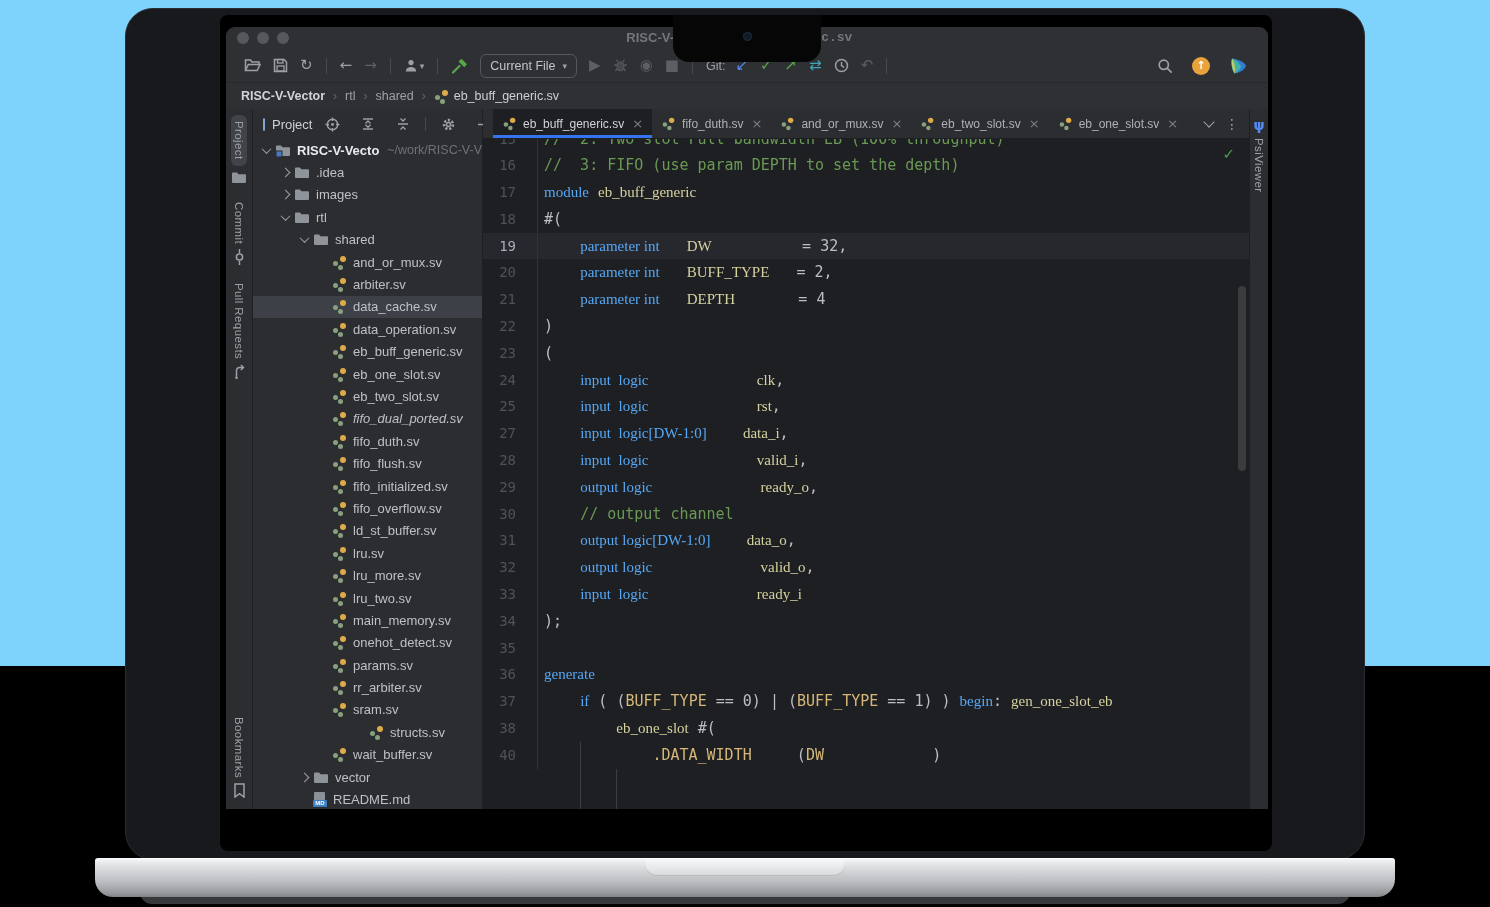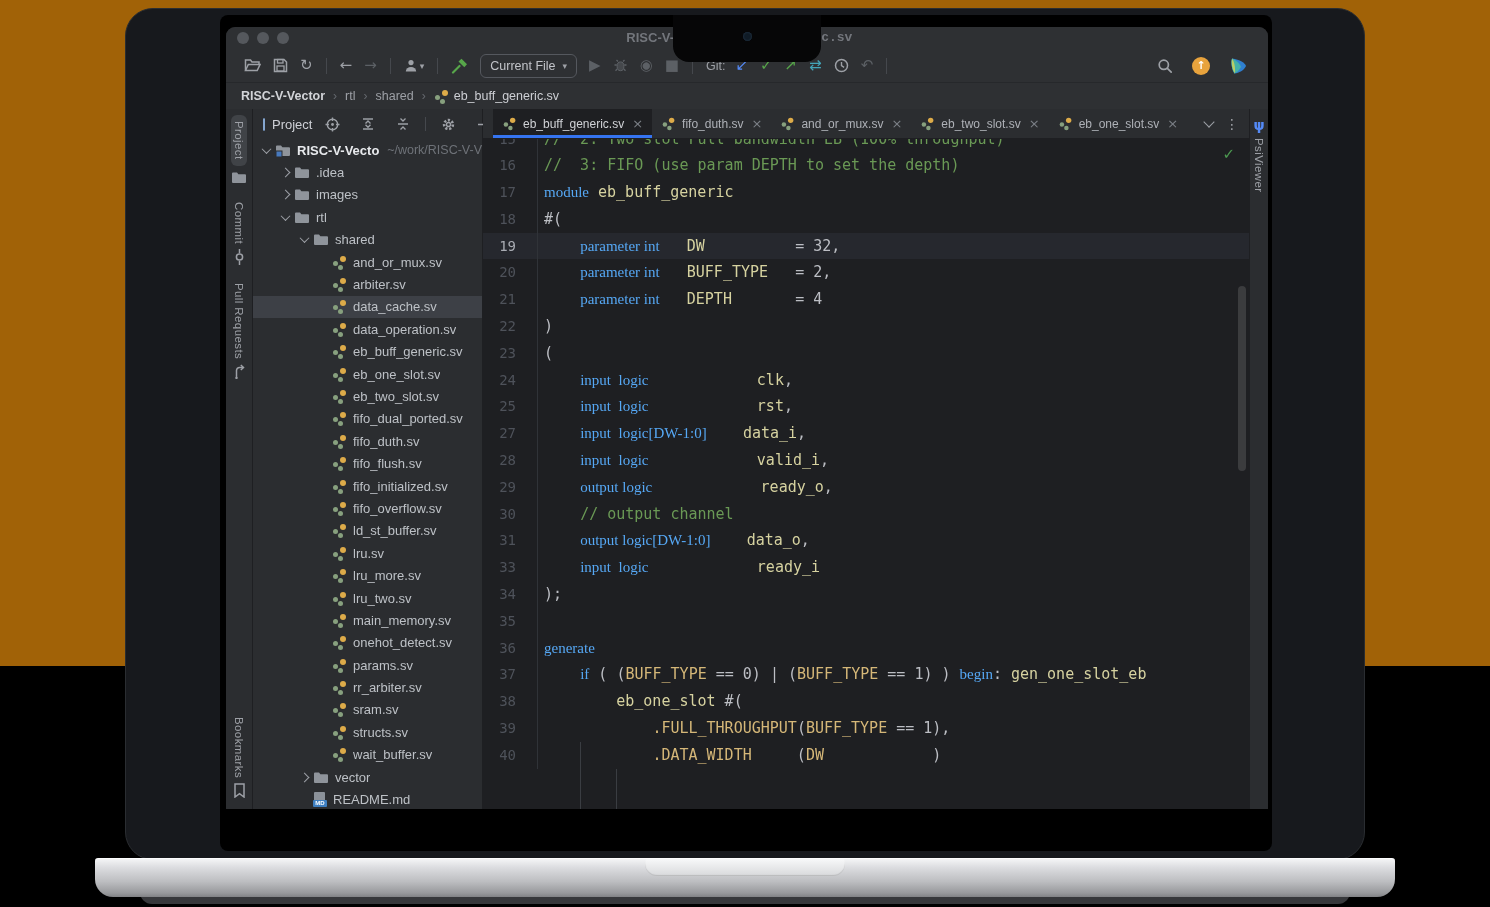--- a/index.html
+++ b/index.html
@@ -1,17 +1,17 @@
 <!DOCTYPE html>
 <html><head>
 <meta charset="utf-8">
 <style>
   html,body{margin:0;padding:0;background:#000;width:1490px;height:907px;overflow:hidden;
     font-family:"Liberation Sans",sans-serif;-webkit-font-smoothing:antialiased;}
-  .stage{position:relative;width:1490px;height:666px;background:#a16207;}
+  .stage{position:relative;width:1490px;height:666px;background:#7dd3fc;}
 
   
   .lid{position:absolute;left:125px;top:8px;width:1240px;height:852px;background:#17191d;
     border:1px solid #2a2d31;border-radius:28px;box-sizing:border-box;}
   .bezel{position:absolute;left:94px;top:6px;width:1052px;height:836px;background:#000;border-radius:8px;}
   .notch{position:absolute;left:547px;top:6px;width:148px;height:47px;background:#060607;border-radius:0 0 16px 16px;z-index:60;}
   .cam{position:absolute;left:50%;top:17px;width:9px;height:9px;margin-left:-4px;border-radius:50%;
     background:#101b26;box-shadow:inset 0 0 2px #2c4257;}
   .deck{position:absolute;left:95px;top:858px;width:1300px;height:39px;border-radius:3px 3px 18px 18px;
     background:linear-gradient(#f4f5f6 0%,#dcdde0 22%,#bcbdc0 60%,#97989b 90%,#818285 100%);
@@ -104,21 +104,21 @@
     transform:rotate(45deg);margin-top:-3px;cursor:pointer;}
   .kebab{font-family:"DejaVu Sans",sans-serif;font-size:14px;cursor:pointer;}
 
   .code-wrap{position:relative;flex:1;overflow:hidden;font-family:"DejaVu Sans Mono",monospace;font-size:15px;}
   .lines{margin-top:-13.5px;}
   .crow{height:26.8px;line-height:26.8px;display:flex;white-space:pre;}
   .crow.cur{background:#26282e;}
   .ln{flex:none;width:54px;padding-right:21px;box-sizing:border-box;text-align:right;color:#4e525a;font-size:14px;}
   .crow.cur .ln{color:#a9acb3;}
   .lc{flex:1;border-left:1px solid #303338;padding-left:6px;color:#bcbec4;overflow:hidden;}
-  .tk-k{color:#56a8f5;font-family:Liberation Serif, serif;} .tk-c{color:#6a9955;} .tk-n{color:#d5b778;} .tk-d{color:#d6d2a0;} .tk-p{color:#bcbec4;}
+  .tk-k{color:#56a8f5;font-family:Liberation Serif, serif;} .tk-c{color:#6a9955;} .tk-n{color:#d5b778;} .tk-d{color:#d6d2a0;font-family:Liberation Serif, serif;} .tk-p{color:#bcbec4;}
   .guide{position:absolute;width:1px;background:#3a3d42;}
   .check{position:absolute;right:14px;top:6px;color:#4d9b51;font-family:"DejaVu Sans",sans-serif;font-size:15px;font-weight:bold;}
   .sbthumb{position:absolute;right:3px;top:147px;width:8px;height:185px;border-radius:4px;background:rgba(255,255,255,.13);cursor:pointer;}
 </style>
 </head>
 <body>
 
 <div class="stage">
   <div class="deck-shadow"></div>
   <div class="deck">
@@ -427,21 +427,21 @@
               </div>
               <div class="trow" style="padding-left: 62px;">
                 <span class="chev-slot"></span>
                 <span class="svdots">
                   <i class="d1"></i>
                   <i class="d2"></i>
                   <i class="d3"></i>
                 </span>
                 <span class="lbl">eb_two_slot.sv</span>
               </div>
-              <div class="trow" style="padding-left: 62px;">
+              <div class="trow" style="padding-left: 62px; font-style: italic;">
                 <span class="chev-slot"></span>
                 <span class="svdots">
                   <i class="d1"></i>
                   <i class="d2"></i>
                   <i class="d3"></i>
                 </span>
                 <span class="lbl">fifo_dual_ported.sv</span>
               </div>
               <div class="trow" style="padding-left: 62px;">
                 <span class="chev-slot"></span>
@@ -553,21 +553,21 @@
               </div>
               <div class="trow" style="padding-left: 62px;">
                 <span class="chev-slot"></span>
                 <span class="svdots">
                   <i class="d1"></i>
                   <i class="d2"></i>
                   <i class="d3"></i>
                 </span>
                 <span class="lbl">sram.sv</span>
               </div>
-              <div class="trow" style="padding-left: 62px;">
+              <div class="trow" style="padding-left: 62px; justify-content: center;">
                 <span class="chev-slot"></span>
                 <span class="svdots">
                   <i class="d1"></i>
                   <i class="d2"></i>
                   <i class="d3"></i>
                 </span>
                 <span class="lbl">structs.sv</span>
               </div>
               <div class="trow" style="padding-left: 62px;">
                 <span class="chev-slot"></span>
@@ -663,27 +663,27 @@
                 <div class="crow"><span class="ln">21</span><span class="lc"><span class="tk-p">    </span><span class="tk-k">parameter int</span><span class="tk-p">   </span><span class="tk-d">DEPTH</span><span class="tk-p">       = 4</span></span></div>
                 <div class="crow"><span class="ln">22</span><span class="lc"><span class="tk-p">)</span></span></div>
                 <div class="crow"><span class="ln">23</span><span class="lc"><span class="tk-p">(</span></span></div>
                 <div class="crow"><span class="ln">24</span><span class="lc"><span class="tk-p">    </span><span class="tk-k">input  logic</span><span class="tk-p">            </span><span class="tk-d">clk</span><span class="tk-p">,</span></span></div>
                 <div class="crow"><span class="ln">25</span><span class="lc"><span class="tk-p">    </span><span class="tk-k">input  logic</span><span class="tk-p">            </span><span class="tk-d">rst</span><span class="tk-p">,</span></span></div>
                 <div class="crow"><span class="ln">27</span><span class="lc"><span class="tk-p">    </span><span class="tk-k">input  logic[DW-1:0]</span><span class="tk-p">    </span><span class="tk-d">data_i</span><span class="tk-p">,</span></span></div>
                 <div class="crow"><span class="ln">28</span><span class="lc"><span class="tk-p">    </span><span class="tk-k">input  logic</span><span class="tk-p">            </span><span class="tk-d">valid_i</span><span class="tk-p">,</span></span></div>
                 <div class="crow"><span class="ln">29</span><span class="lc"><span class="tk-p">    </span><span class="tk-k">output logic</span><span class="tk-p">            </span><span class="tk-d">ready_o</span><span class="tk-p">,</span></span></div>
                 <div class="crow"><span class="ln">30</span><span class="lc"><span class="tk-p">    </span><span class="tk-c">// output channel</span></span></div>
                 <div class="crow"><span class="ln">31</span><span class="lc"><span class="tk-p">    </span><span class="tk-k">output logic[DW-1:0]</span><span class="tk-p">    </span><span class="tk-d">data_o</span><span class="tk-p">,</span></span></div>
+                <div class="crow"><span class="ln">32</span><span class="lc"><span class="tk-p">    </span><span class="tk-k">output logic</span><span class="tk-p">            </span><span class="tk-d">valid_o</span><span class="tk-p">,</span></span></div>
                 <div class="crow"><span class="ln">33</span><span class="lc"><span class="tk-p">    </span><span class="tk-k">input  logic</span><span class="tk-p">            </span><span class="tk-d">ready_i</span></span></div>
                 <div class="crow"><span class="ln">34</span><span class="lc"><span class="tk-p">);</span></span></div>
                 <div class="crow"><span class="ln">35</span><span class="lc"></span></div>
                 <div class="crow"><span class="ln">36</span><span class="lc"><span class="tk-k">generate</span></span></div>
                 <div class="crow"><span class="ln">37</span><span class="lc"><span class="tk-p">    </span><span class="tk-k">if</span><span class="tk-p"> ( (</span><span class="tk-n">BUFF_TYPE</span><span class="tk-p"> == 0) | (</span><span class="tk-n">BUFF_TYPE</span><span class="tk-p"> == 1) ) </span><span class="tk-k">begin</span><span class="tk-p">: </span><span class="tk-d">gen_one_slot_eb</span></span></div>
                 <div class="crow"><span class="ln">38</span><span class="lc"><span class="tk-p">        </span><span class="tk-d">eb_one_slot</span><span class="tk-p"> #(</span></span></div>
-                <div class="crow"><span class="ln">39</span><span class="lc"><span class="tk-p">            </span><span class="tk-n">.FULL_THROUGHPUT</span><span class="tk-p">(</span><span class="tk-n">BUFF_TYPE</span><span class="tk-p"> == 1),</span></span></div>
                 <div class="crow"><span class="ln">40</span><span class="lc"><span class="tk-p">            </span><span class="tk-n">.DATA_WIDTH</span><span class="tk-p">     (</span><span class="tk-n">DW</span><span class="tk-p">            )</span></span></div>
               </div>
             <div class="guide" style="left:97px;top:603px;height:67px;"></div>
             <div class="guide" style="left:133px;top:630px;height:40px;"></div>
             <span class="check">✓</span>
             <div class="sbthumb"></div>
           </div>
         </div>
 
         <div class="stripe stripe-r" id="stripeR">

